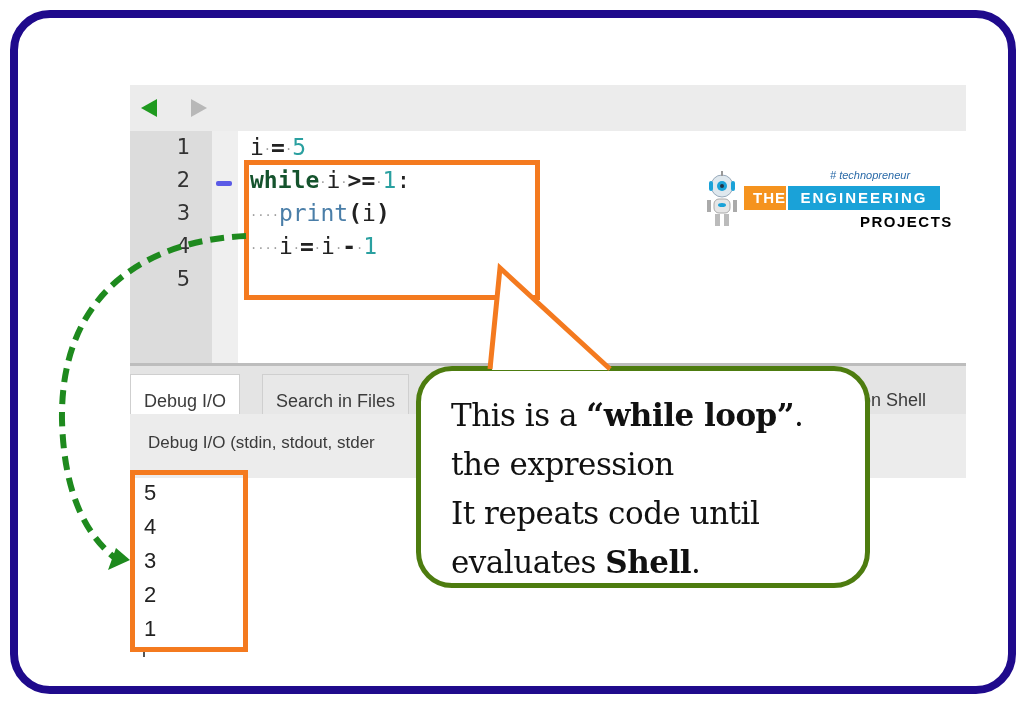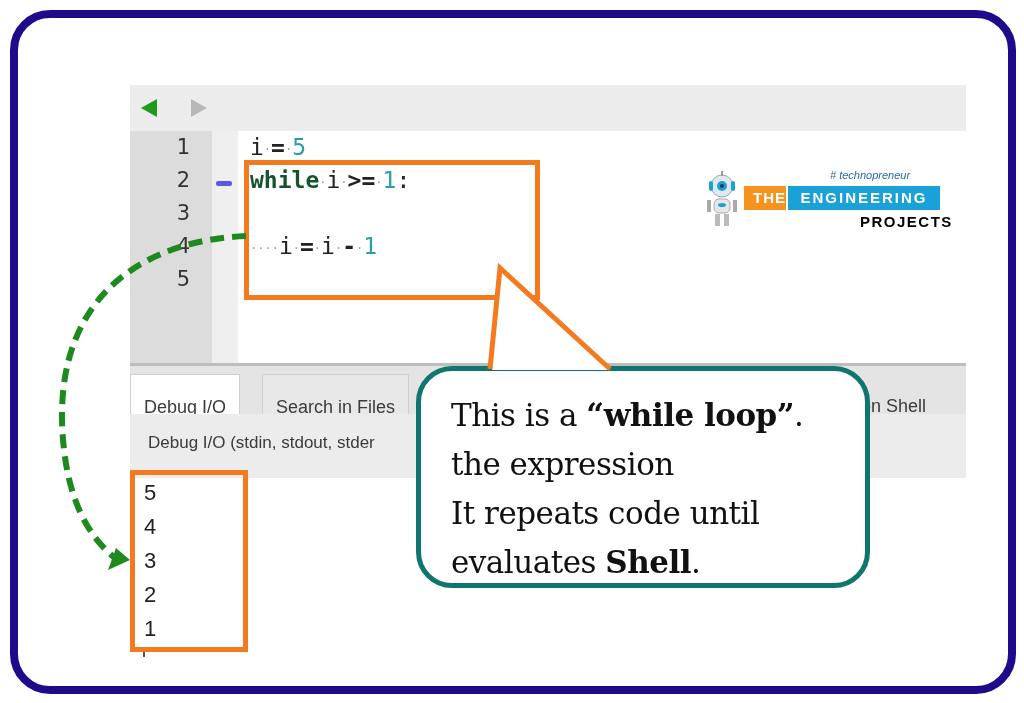--- a/index.html
+++ b/index.html
@@ -20,31 +20,31 @@
   .code-line { position:absolute; left:120px; font-family:"DejaVu Sans Mono", monospace; font-size:23px; color:#222; white-space:pre; }
   .kw { color:#14532d; font-weight:bold; }
   .num { color:#2aa0a0; }
   .fn { color:#4a7ea8; }
   .dot { color:#a0a0a0; font-size:12px; vertical-align:middle; }
   .op { font-weight:bold; }
   .paren { font-weight:bold; }
 
   .divider { position:absolute; left:0; top:278px; width:836px; height:3px; background:#bdbdbd; }
   .tabbar { position:absolute; left:0; top:281px; width:836px; height:48px; background:#e4e4e4; }
-  .tab { position:absolute; top:8px; height:40px; line-height:40px; font-size:18px; color:#3b3b3b; padding:12px 13px; border:1px solid #cfcfcf; border-bottom:none; cursor:pointer; }
+  .tab { position:absolute; top:8px; height:40px; line-height:40px; font-size:18px; color:#3b3b3b; padding:6px 13px; border:1px solid #cfcfcf; border-bottom:none; cursor:pointer; }
   .tab.active { background:#fff; }
   .tab.inactive { background:#e8e8e8;text-align:right; }
   .subheader { position:absolute; left:0; top:329px; width:836px; height:64px; background:#ececec; }
   .subheader span { position:absolute; left:18px; top:19px; font-size:17px; color:#3b3b3b; white-space:nowrap; }
   .output { position:absolute; left:0; top:393px; width:836px; height:180px; background:#fff; }
   .out-line { position:absolute; left:14px; font-size:22px; color:#222; }
 
   .hl-box { position:absolute; border:5px solid #f47a1f; background:transparent; }
 
-  .bubble { position:absolute; left:416px; top:366px; width:454px; height:222px; border:5px solid #0f766e; border-radius:36px; background:#fff; box-sizing:border-box; }
+  .bubble { position:absolute; left:416px; top:366px; width:454px; height:222px; border:5px solid #4d7c0f; border-radius:36px; background:#fff; box-sizing:border-box; }
   .bubble-text { position:absolute; left:30px; top:20px; font-family:"DejaVu Serif", serif; font-size:31px; line-height:49px; color:#111; letter-spacing:-0.5px; }
   .bubble-text b { font-weight:bold; }
 
   .logo { position:absolute; left:700px; top:168px; width:250px; height:62px; }
   .logo-tag { position:absolute; left:130px; top:1px; font-size:11px; color:#2a6aa8; font-style:italic; }
   .logo-the { position:absolute; left:44px; top:18px; width:42px; height:24px; background:#f5931e; color:#fff; font-weight:bold; font-size:15px; line-height:24px; text-align:right; letter-spacing:1px; }
   .logo-eng { position:absolute; left:88px; top:18px; width:152px; height:24px; background:#1aa2d8; color:#fff; font-weight:bold; font-size:15px; line-height:24px; text-align:center; letter-spacing:2px; }
   .logo-proj { position:absolute; left:160px; top:45px; font-size:15px; font-weight:bold; color:#000000; letter-spacing:1.5px; }
   .cursor-mark { position:absolute; left:143px; top:648px; width:2px; height:9px; background:#555; }
   svg.overlay { position:absolute; left:0; top:0; }
@@ -66,20 +66,21 @@
       <div class="lineno" style="top:37px">2</div>
       <div class="lineno" style="top:70px">3</div>
       <div class="lineno" style="top:103px">4</div>
       <div class="lineno" style="top:136px">5</div>
     </div>
     <div class="foldmargin"></div>
     <div class="fold-marker"></div>
 
     <div class="code-line" style="top:3px"><span>i</span><span class="dot">·</span><span class="op">=</span><span class="dot">·</span><span class="num">5</span></div>
     <div class="code-line" style="top:36px"><span class="kw">while</span><span class="dot">·</span><span>i</span><span class="dot">·</span><span class="op">&gt;=</span><span class="dot">·</span><span class="num">1</span><span>:</span></div>
+    <div class="code-line" style="top:69px"><span class="dot">····</span><span class="fn">print</span><span class="paren">(</span><span>i</span><span class="paren">)</span></div>
     <div class="code-line" style="top:102px"><span class="dot">····</span><span>i</span><span class="dot">·</span><span class="op">=</span><span class="dot">·</span><span>i</span><span class="dot">·</span><span class="op">-</span><span class="dot">·</span><span class="num">1</span></div>
   </div>
 
   <div class="divider"></div>
 
   <div class="tabbar">
     <div class="tab active" style="left:0px">Debug I/O</div>
     <div class="tab inactive" style="left:132px">Search in Files</div>
     <div class="tab inactive" style="left:708px; border:none; background:#e4e4e4;">non Shell</div>
   </div>

